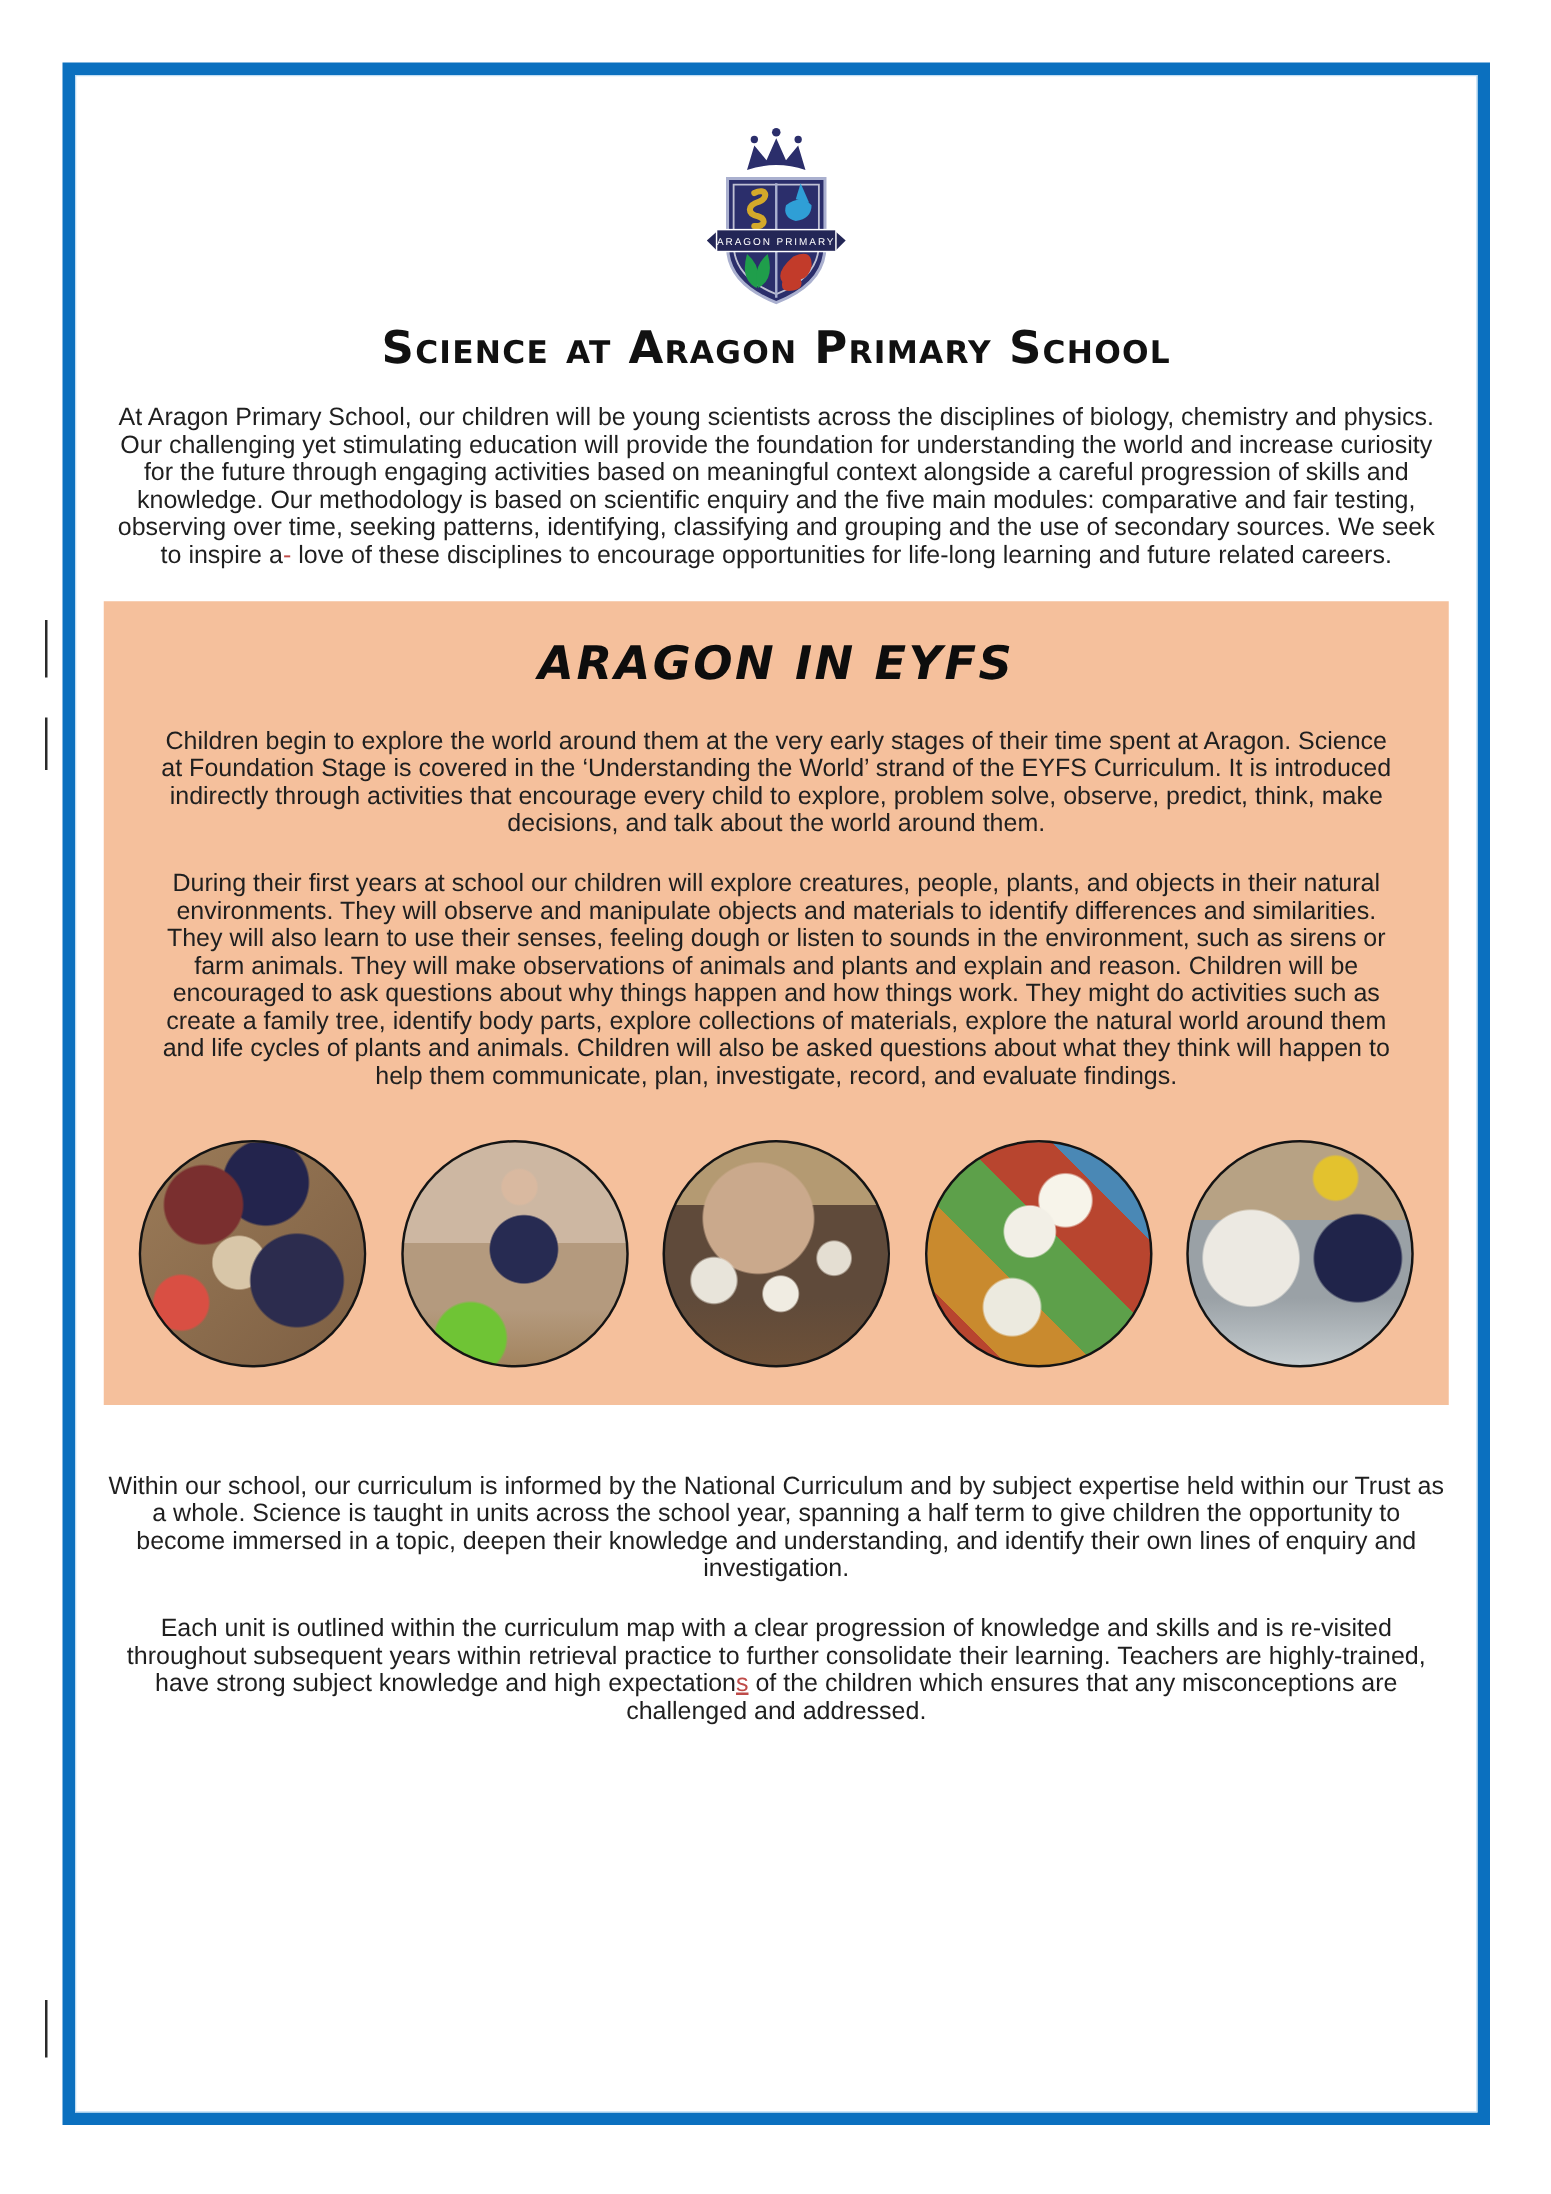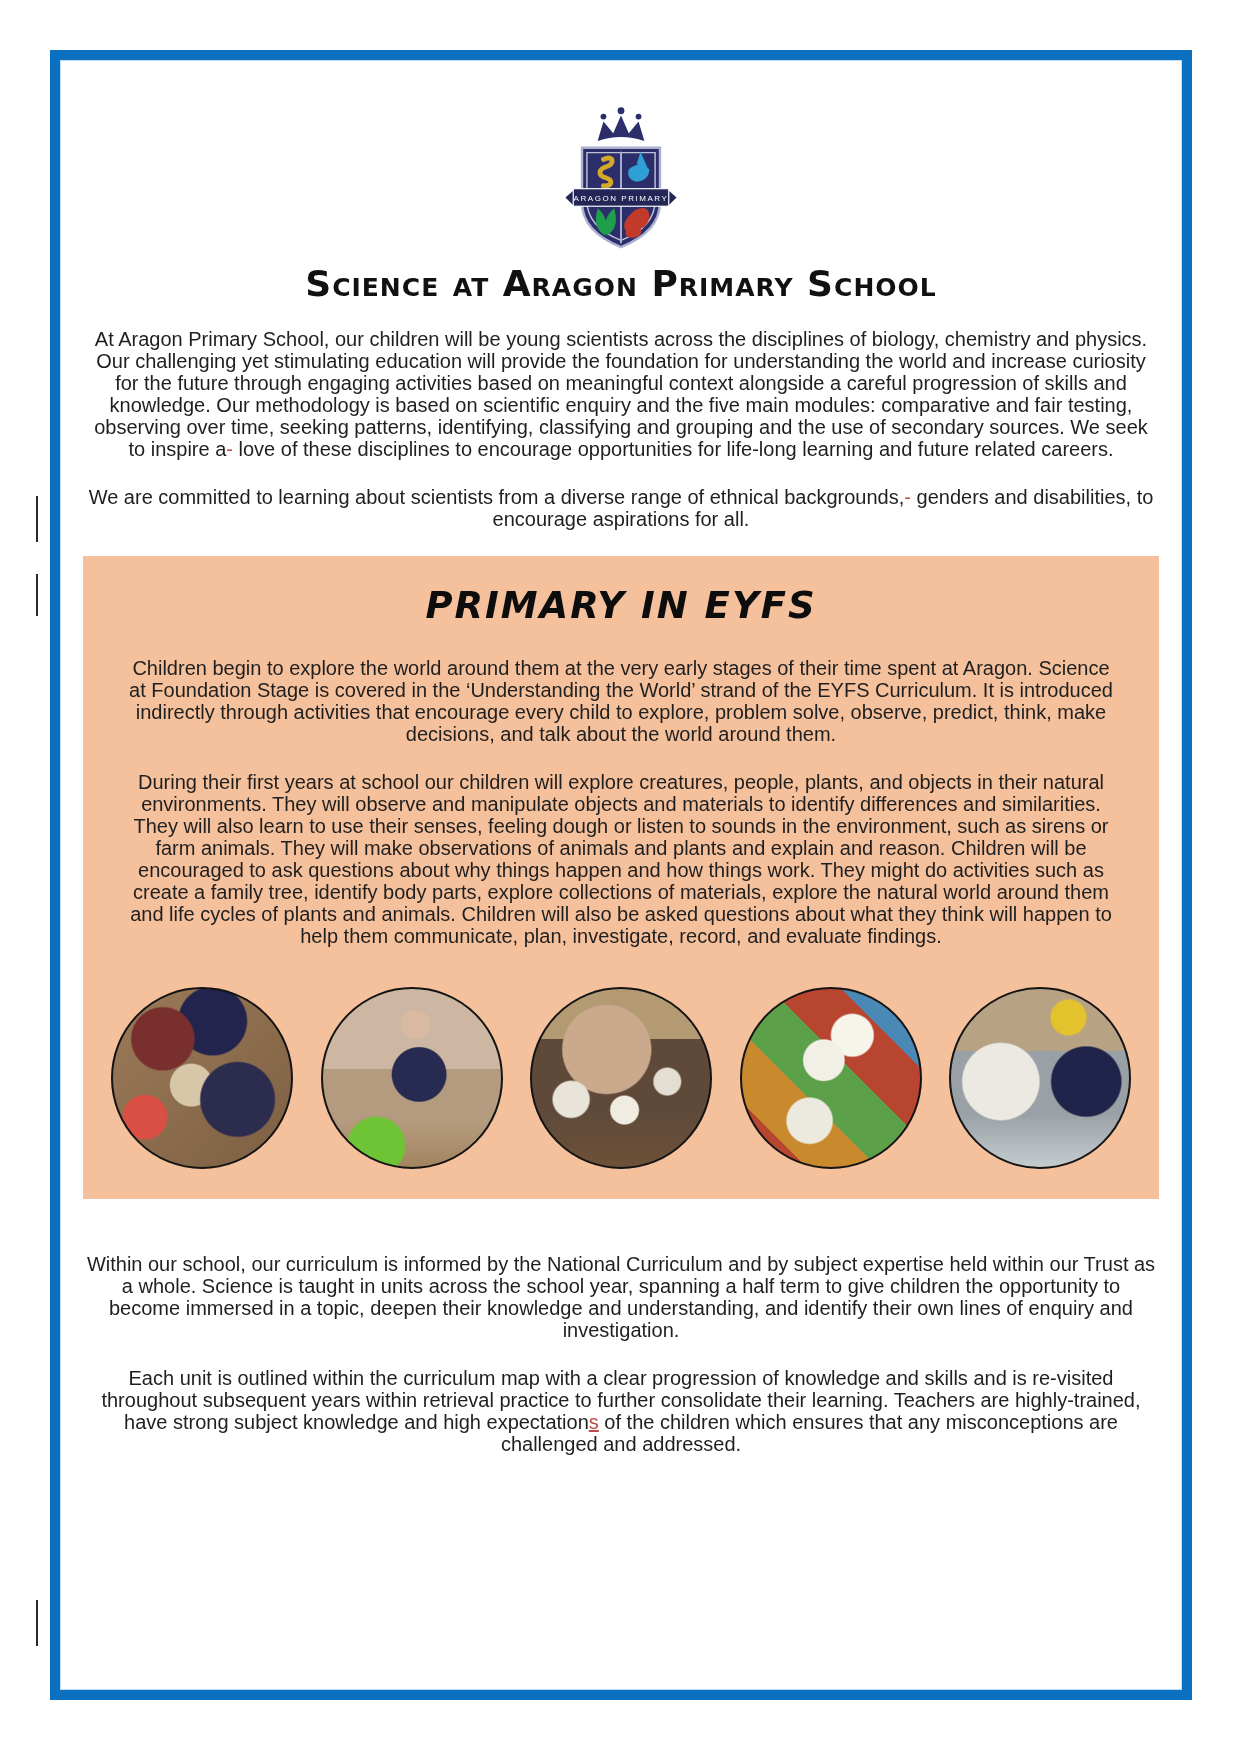--- a/index.html
+++ b/index.html
@@ -30,24 +30,25 @@
     content: "";
     position: absolute;
     inset: 0;
     border: 1px solid #BFDDF4;
     pointer-events: none;
   }
   .content {
     position: relative;
     width: 100%;
     height: 100%;
-    padding-top: 41px;
+    padding-top: 8px;
     box-sizing: border-box;
     text-align: center;
     color: #1c1c1c;
+    margin-top: 28px;
   }
   .logo-wrap { margin: 0 auto 10px; width: 128px; height: 152px; }
   h1.doc-title {
     margin: 8px 0 24px;
     font-family: "DejaVu Sans", sans-serif;
     font-weight: 800;
     font-variant: small-caps;
     font-size: 36px;
     letter-spacing: 1px;
     color: #111111;
@@ -169,24 +170,23 @@
             <rect x="15" y="90" width="98" height="18" fill="#232656" stroke="#FFFFFF" stroke-width="1.2"></rect>
             <text x="64" y="102.5" text-anchor="middle" fill="#FFFFFF" font-size="8.2" letter-spacing="1.6" font-family="Liberation Sans, sans-serif">ARAGON PRIMARY</text>
           </g>
         </svg>
       </div>
 
       <h1 class="doc-title">Science at Aragon Primary School</h1>
 
       <p class="body-text"><span>At Aragon Primary School, our children will be young scientists across the disciplines of biology, chemistry and physics. Our challenging yet stimulating education will provide the foundation for understanding the world and increase curiosity for the future through engaging activities based on meaningful context alongside a careful progression of skills and knowledge. Our methodology is based on scientific enquiry and the five main modules: comparative and fair testing, observing over time, seeking patterns, identifying, classifying and grouping and the use of secondary sources. We seek to inspire a</span><span class="del">-</span><span> love of these disciplines to encourage opportunities for life-long learning and future related careers.</span></p>
 
-      <p class="body-text"><span>We are committed to learning about scientists from a diverse range of ethnical backgrounds,</span><span class="del">-</span><span> genders and disabilities, to encourage aspirations for all.</span></p>
 
       <section class="eyfs-panel">
-        <h2 class="eyfs-title">PRIMARY IN EYFS</h2>
+        <h2 class="eyfs-title">ARAGON IN EYFS</h2>
         <p class="body-text">Children begin to explore the world around them at the very early stages of their time spent at Aragon. Science at Foundation Stage is covered in the ‘Understanding the World’ strand of the EYFS Curriculum.  It is introduced indirectly through activities that encourage every child to explore, problem solve, observe, predict, think, make decisions, and talk about the world around them.</p>
         <p class="body-text">During their first years at school our children will explore creatures, people, plants, and objects in their natural environments.  They will observe and manipulate objects and materials to identify differences and similarities.  They will also learn to use their senses, feeling dough or listen to sounds in the environment, such as sirens or farm animals. They will make observations of animals and plants and explain and reason. Children will be encouraged to ask questions about why things happen and how things work. They might do activities such as create a family tree, identify body parts, explore collections of materials, explore the natural world around them and life cycles of plants and animals. Children will also be asked questions about what they think will happen to help them communicate, plan, investigate, record, and evaluate findings.</p>
 
         <div class="photo-row">
           <figure class="photo photo-1" title="children-crafting-with-egg-cartons"></figure>
           <figure class="photo photo-2" title="child-examining-plastic-bottle"></figure>
           <figure class="photo photo-3" title="children-in-lab-coats-on-carpet"></figure>
           <figure class="photo photo-4" title="child-recording-on-number-carpet"></figure>
           <figure class="photo photo-5" title="children-exploring-ice-tray"></figure>
         </div>

